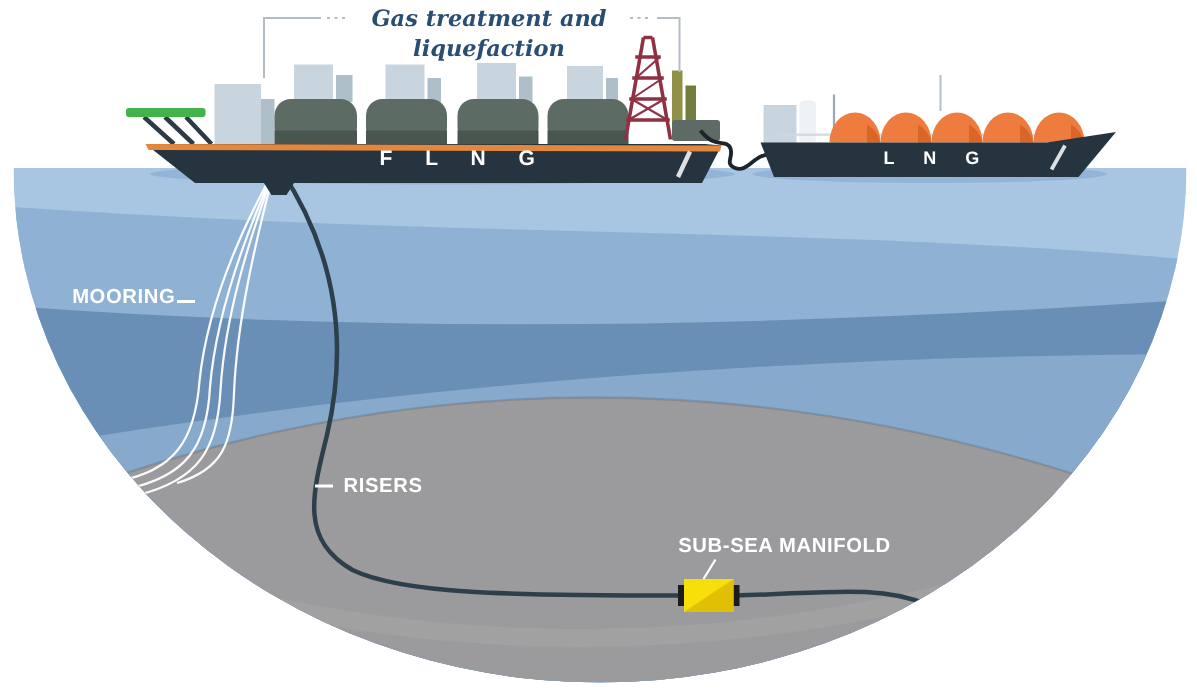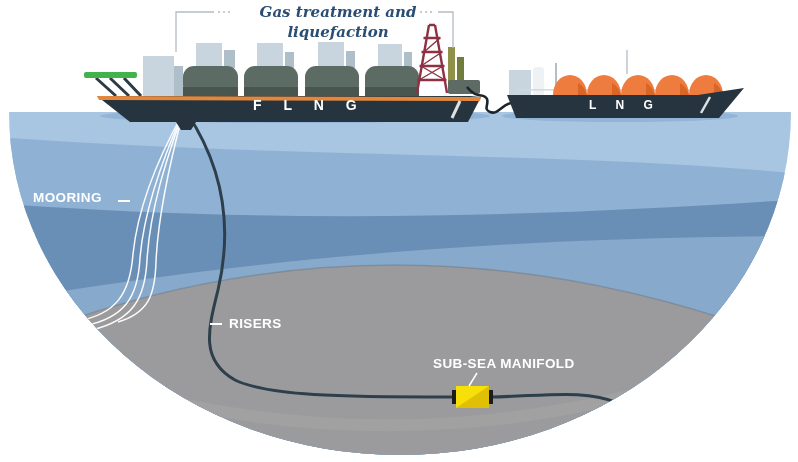--- a/index.html
+++ b/index.html
@@ -140,23 +140,23 @@
       <path d="M 438 12 L 453 12 L 453 48"></path>
       <path d="M 627 50 L 627 74"></path>
     </g>
     <g stroke="#ffffff" stroke-width="2">
       <path d="M 118 201 L 130 201"></path>
       <path d="M 210 324 L 222 324"></path>
       <path d="M 477 373 L 469 386" stroke-width="1.5"></path>
     </g>
   </svg>
 
-  <div class="lbl serif-lbl" style="left:224px;top:3px;width:228px;text-align:center;">Gas treatment and liquefaction</div>
+  <div class="lbl serif-lbl" style="left:212px;top:3px;width:228px;text-align:center;">Gas treatment and liquefaction</div>
 
 
-  <div class="lbl sea-lbl" style="left:33px;top:190px;width:125px;text-align:left;">
+  <div class="lbl sea-lbl" style="left:20px;top:190px;width:125px;text-align:center;">
     <div>MOORING</div>
   </div>
 
   <div class="lbl sea-lbl" style="left:229px;top:316px;">RISERS</div>
 
-  <div class="lbl sea-lbl" style="left:433px;top:356px;width:180px;">SUB-SEA MANIFOLD</div>
+  <div class="lbl sea-lbl" style="left:433px;top:356px;width:180px;text-align:center;">SUB-SEA MANIFOLD</div>
 </div>
 
 </body></html>

